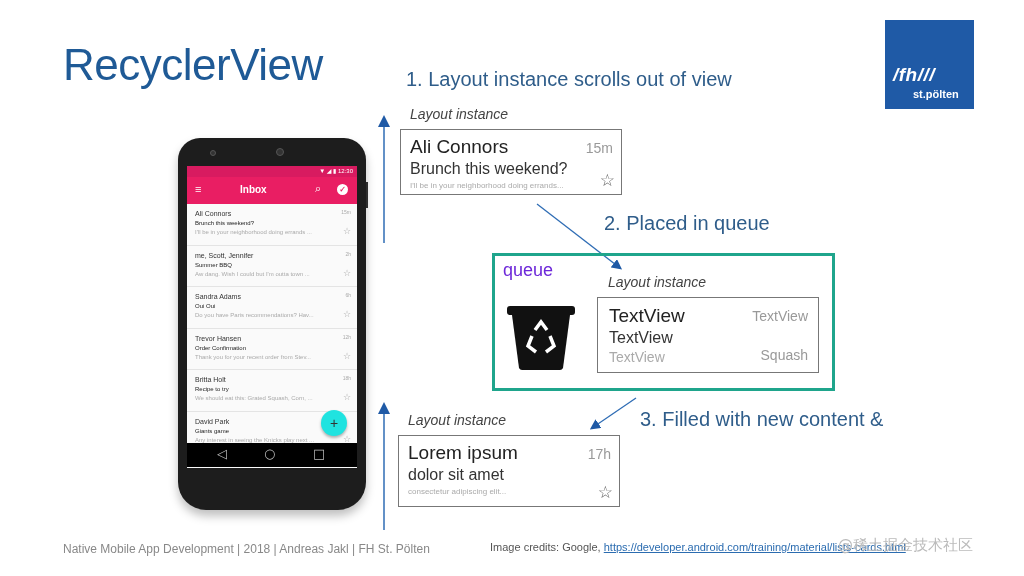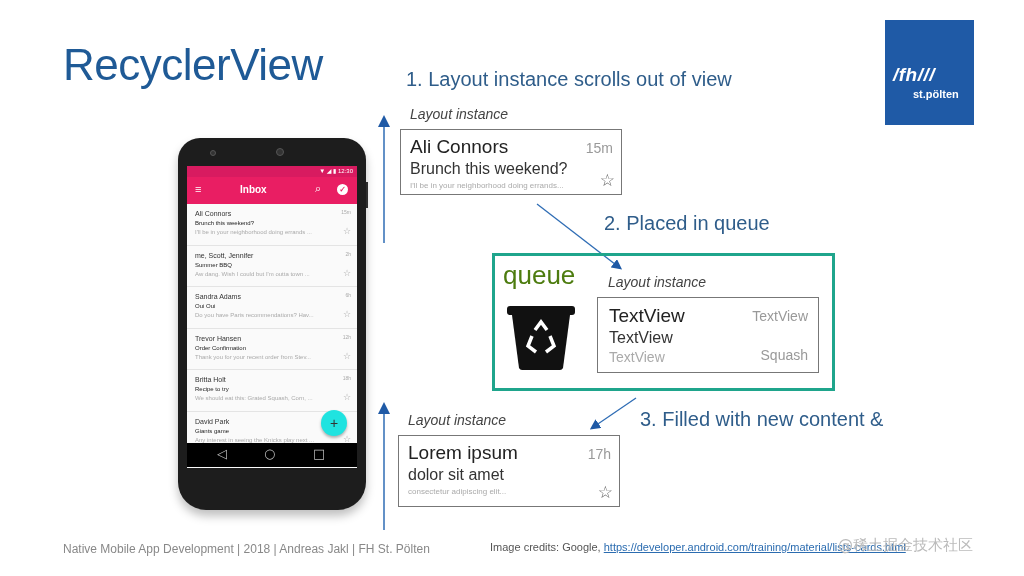--- a/index.html
+++ b/index.html
@@ -1,21 +1,21 @@
 <!DOCTYPE html>
 <html><head>
 <meta charset="utf-8">
 <style>
   * { box-sizing: border-box; margin: 0; padding: 0; }
   html, body { width: 1024px; height: 576px; background: #ffffff; overflow: hidden; }
   body { position: relative; font-family: "DejaVu Sans", sans-serif; color: #333; }
 
   .slide-title { position: absolute; left: 63px; top: 40px; font-size: 44px; font-weight: 300; color: #1f5a96; letter-spacing: -0.5px; font-family: "Liberation Sans", sans-serif; }
 
-  .logo { position: absolute; left: 885px; top: 20px; width: 89px; height: 105px; background: #1f5aa6; color: #fff; }
+  .logo { position: absolute; left: 885px; top: 20px; width: 89px; height: 89px; background: #1f5aa6; color: #fff; }
   .logo .l1 { position: absolute; left: 8px; top: 44px; font-size: 19px; font-weight: bold; font-style: italic; font-family: "Liberation Sans", sans-serif; letter-spacing: 0.5px; }
   .logo .l2 { position: absolute; left: 28px; top: 68px; font-size: 11px; font-weight: bold; font-family: "Liberation Sans", sans-serif; }
 
   .step { position: absolute; color: #2f5d8a; font-family: "Liberation Sans", sans-serif; font-weight: 300; font-size: 20px; line-height: 30px; }
   .step1 { left: 406px; top: 64px; }
   .step2 { left: 596px; top: 208px; margin-left: 8px; }
   .step3 { left: 640px; top: 404px; }
 
   .li-label { position: absolute; font-style: italic; font-size: 14px; color: #444; font-family: "Liberation Sans", sans-serif; }
 
@@ -29,21 +29,21 @@
   .card1 { left: 400px; top: 129px; width: 222px; height: 66px; }
   .card3 { left: 398px; top: 435px; width: 222px; height: 72px; }
   .card2 { left: 597px; top: 297px; width: 222px; height: 76px; }
   .card2 .tv1 { position: absolute; left: 11px; top: 7px; font-size: 19px; color: #222; }
   .card2 .tv1r { position: absolute; right: 10px; top: 10px; font-size: 14px; color: #999; }
   .card2 .tv2 { position: absolute; left: 11px; top: 31px; font-size: 16px; color: #333; }
   .card2 .tv3 { position: absolute; left: 11px; top: 51px; font-size: 14px; color: #aaa; }
   .card2 .img { position: absolute; right: 10px; top: 49px; font-size: 14px; color: #999; }
 
   .queue { position: absolute; left: 492px; top: 253px; width: 343px; height: 138px; border: 3px solid #1fa58c; }
-  .queue-title { position: absolute; left: 503px; top: 260px; font-size: 26px; color: #4d7c0f; font-family: "Liberation Sans", sans-serif; font-weight: 300; }
+  .queue-title { position: absolute; left: 503px; top: 260px; font-size: 18px; color: #6d28d9; font-family: "Liberation Sans", sans-serif; font-weight: 300; }
 
   .footer-left { position: absolute; left: 63px; top: 542px; font-size: 12px; color: #888; font-family: "Liberation Sans", sans-serif; }
   .footer-right { position: absolute; left: 490px; top: 541px; font-size: 11px; color: #555; font-family: "Liberation Sans", sans-serif; }
   .footer-right a { color: #2b6cb0; text-decoration: underline; }
   .watermark { position: absolute; left: 838px; top: 536px; font-size: 15px; color: #bbb; font-family: "DejaVu Sans", sans-serif; }
 
   
   .phone { position: absolute; left: 178px; top: 138px; width: 188px; height: 372px; background: #1d1d1d; border-radius: 22px 22px 28px 28px; box-shadow: 0 6px 10px rgba(0,0,0,0.25); }
   .phone-btn { position: absolute; left: 364px; top: 182px; width: 4px; height: 26px; background: #333; }
   .cam { position: absolute; width: 6px; height: 6px; border-radius: 50%; background: #333; border: 1px solid #555; }

